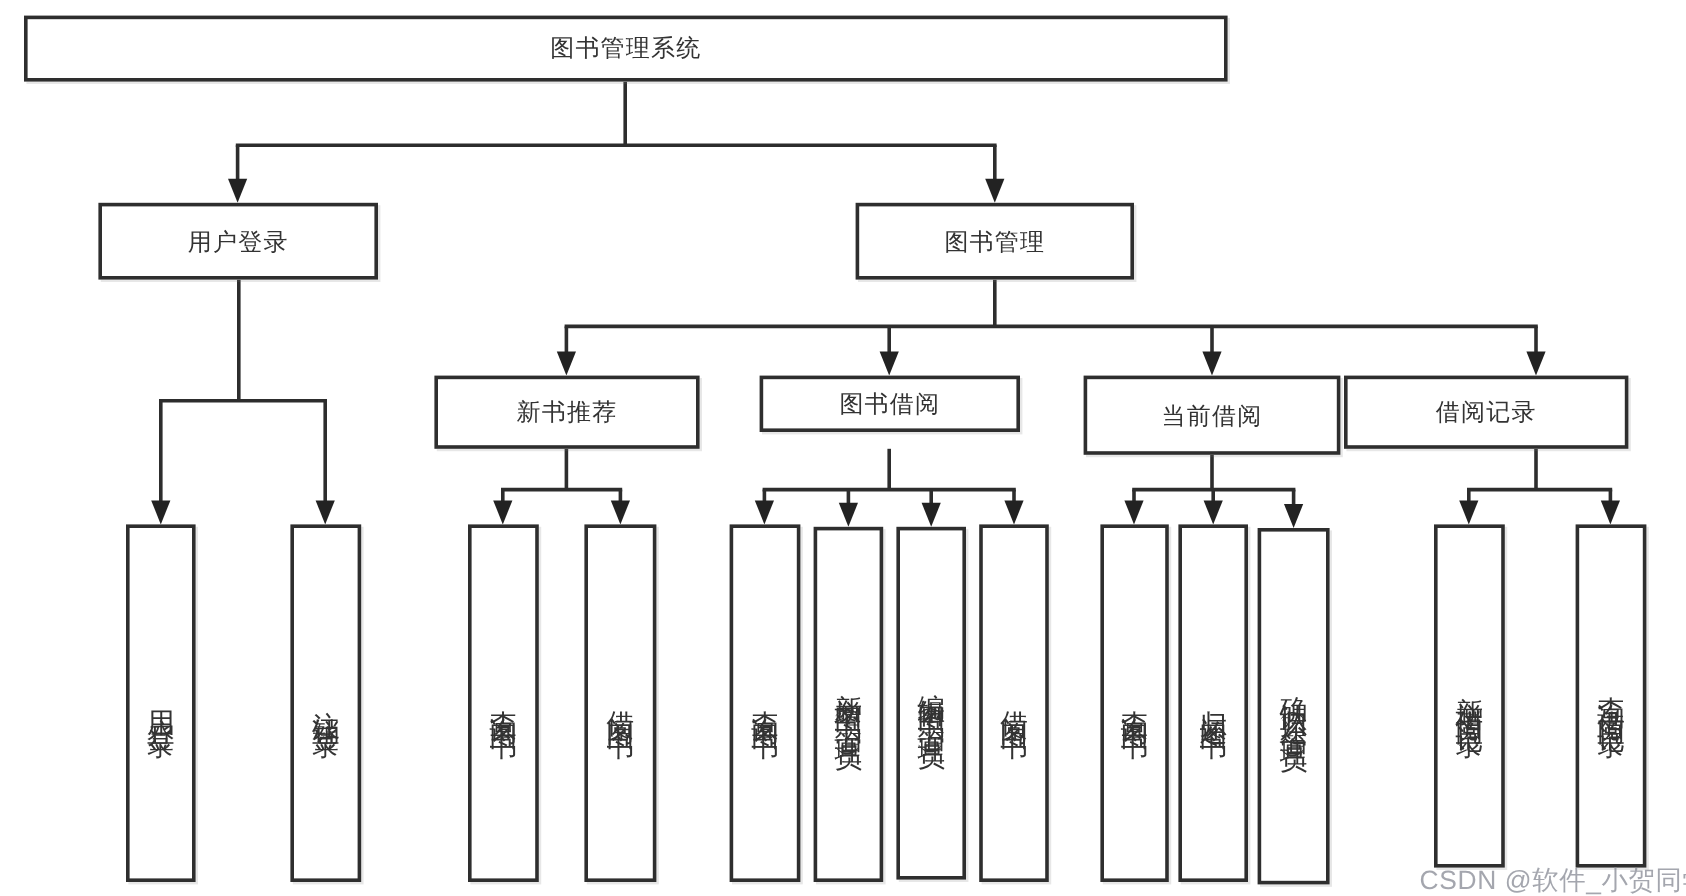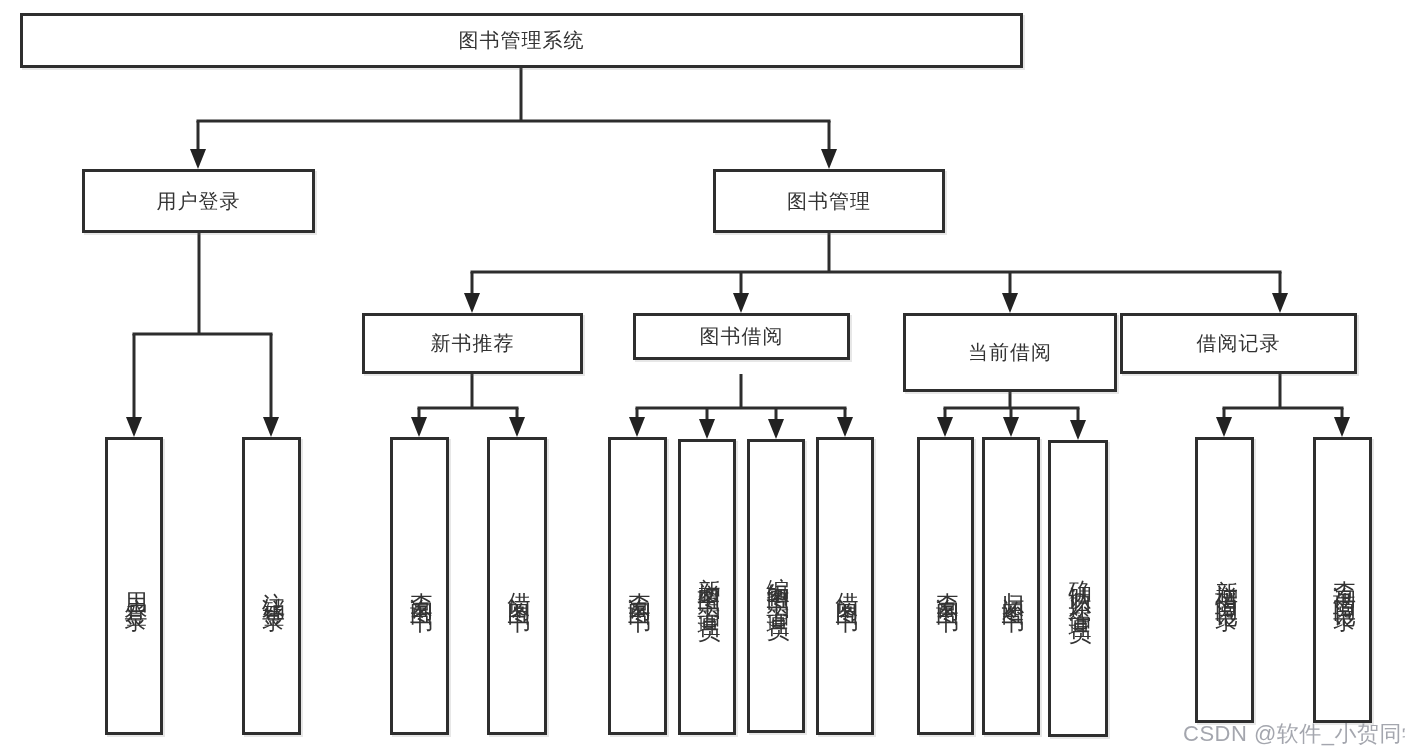--- a/index.html
+++ b/index.html
@@ -8,21 +8,21 @@
     font-family:"Liberation Sans","DejaVu Sans",sans-serif;
     color:#333;
   }
   #stage{position:absolute;inset:0;}
   svg.wires{position:absolute;left:0;top:0;z-index:1;}
   .node{
     position:absolute;box-sizing:border-box;background:#fff;
     border:3px solid #2e2e2e;z-index:2;
     display:flex;align-items:center;justify-content:center;
     box-shadow:2px 2px 0 rgba(120,120,120,.18);
-    font-size:20px;letter-spacing:1px;white-space:nowrap;font-family:Liberation Mono, monospace;
+    font-size:20px;letter-spacing:1px;white-space:nowrap;
   }
   .node.vert{
     writing-mode:vertical-rl;text-orientation:mixed;
     font-size:23px;letter-spacing:6px;line-height:1;
     white-space:normal;
   }
   .watermark{
     position:absolute;z-index:3;
     left:1183px;top:719px;
     font-size:22px;letter-spacing:0.5px;
@@ -124,21 +124,21 @@
     </g>
   </svg>
 
   <div class="node" style="left:20px;top:13px;width:1003px;height:55px">图书管理系统</div>
 
   <div class="node" style="left:82px;top:169px;width:233px;height:64px">用户登录</div>
   <div class="node" style="left:362px;top:313px;width:221px;height:61px">新书推荐</div>
 
   <div class="node" style="left:713px;top:169px;width:232px;height:64px">图书管理</div>
   <div class="node" style="left:633px;top:313px;width:217px;height:47px">图书借阅</div>
-  <div class="node" style="left:903px;top:313px;width:214px;height:79px">当前借阅</div>
+  <div class="node" style="left:903px;top:313px;width:214px;height:66px">当前借阅</div>
   <div class="node" style="left:1120px;top:313px;width:237px;height:61px">借阅记录</div>
 
   <div class="node vert" style="left:105px;top:437px;width:58px;height:298px">用户登录</div>
   <div class="node vert" style="left:242px;top:437px;width:59px;height:298px">注销登录</div>
 
   <div class="node vert" style="left:390px;top:437px;width:59px;height:298px">查询图书</div>
   <div class="node vert" style="left:487px;top:437px;width:60px;height:298px">借阅图书</div>
 
   <div class="node vert" style="left:608px;top:437px;width:59px;height:298px">查询图书</div>
   <div class="node vert" style="left:678px;top:439px;width:58px;height:296px">新增图书（管理员）</div>

